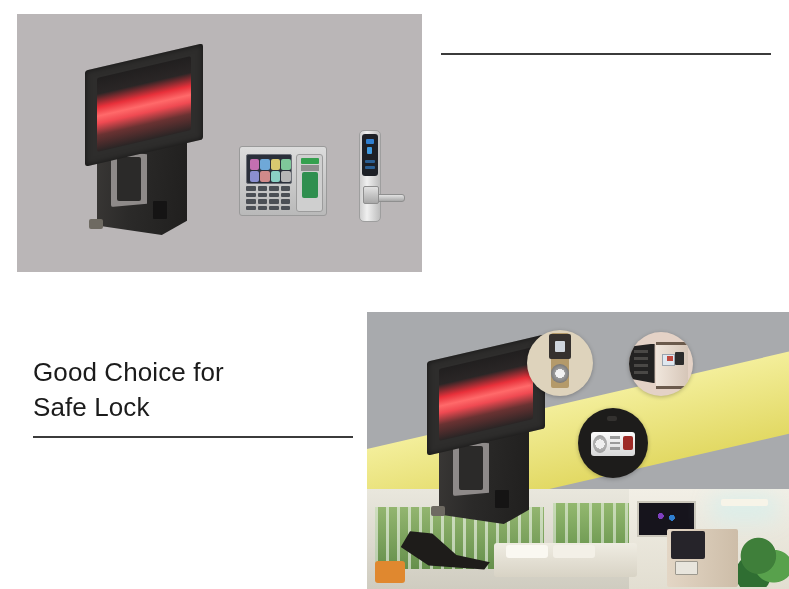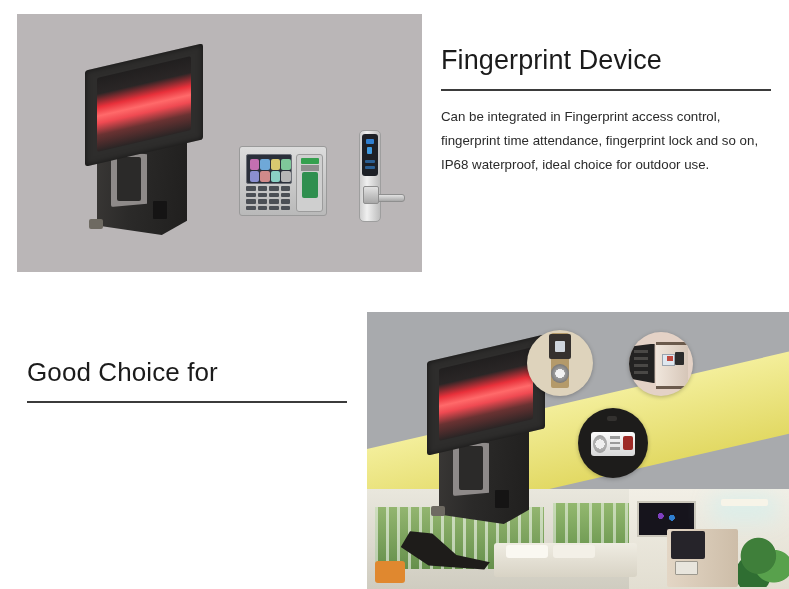--- a/index.html
+++ b/index.html
@@ -47,21 +47,21 @@
   .body-text {
     margin-top: 14px;
     font-size: 13.3px;
     line-height: 24px;
     color: #2b2b2b;
   }
 
   
   .bottom-text {
     position: absolute;
-    left: 27px;
+    left: 33px;
     top: 355px;
     width: 320px;
   }
   .bottom-text .heading { font-size: 26px; line-height: 35px; }
   .bottom-text .body-text { font-size: 12.6px; line-height: 23px; letter-spacing: 0.3px; }
 
   .bottom-photo {
     position: absolute;
     left: 367px;
     top: 312px;
@@ -195,27 +195,26 @@
       <div class="blue" style="left:30%; top:32%; width:34%; height:16%; background:#3f9ae0;"></div>
       <div class="blue" style="left:18%; top:62%; width:62%; height:8%; background:#2a5f93;"></div>
       <div class="blue" style="left:18%; top:76%; width:62%; height:8%; background:#2a5f93;"></div>
     </div>
     <div class="handle" style="left:12px; top:64px; width:32px; height:6px; border-radius:3px;"></div>
     <div class="handle" style="left:4px; top:56px; width:14px; height:16px; border-radius:2px;"></div>
   </div>
 </div>
 
 <div class="top-text">
-  <div class="heading">Fingerprint Device</div>
   <div class="rule"></div>
-  <div class="body-text">Can be integrated in Fingerprint access control, fingerprint time attendance, fingerprint lock and so on, IP68 waterproof, ideal choice for outdoor use.</div>
 </div>
 
 <div class="bottom-text">
   <div class="heading">Good Choice for</div>
+  <div class="heading">Safe Lock</div>
   <div class="rule"></div>
 </div>
 
 <div class="bottom-photo">
 
   <div class="band"></div>
 
   <div class="interior">
     <div style="position:absolute;inset:0;background:linear-gradient(180deg,#e9e7dd 0%,#dcd9ce 55%,#cfccc0 100%);"></div>
 

